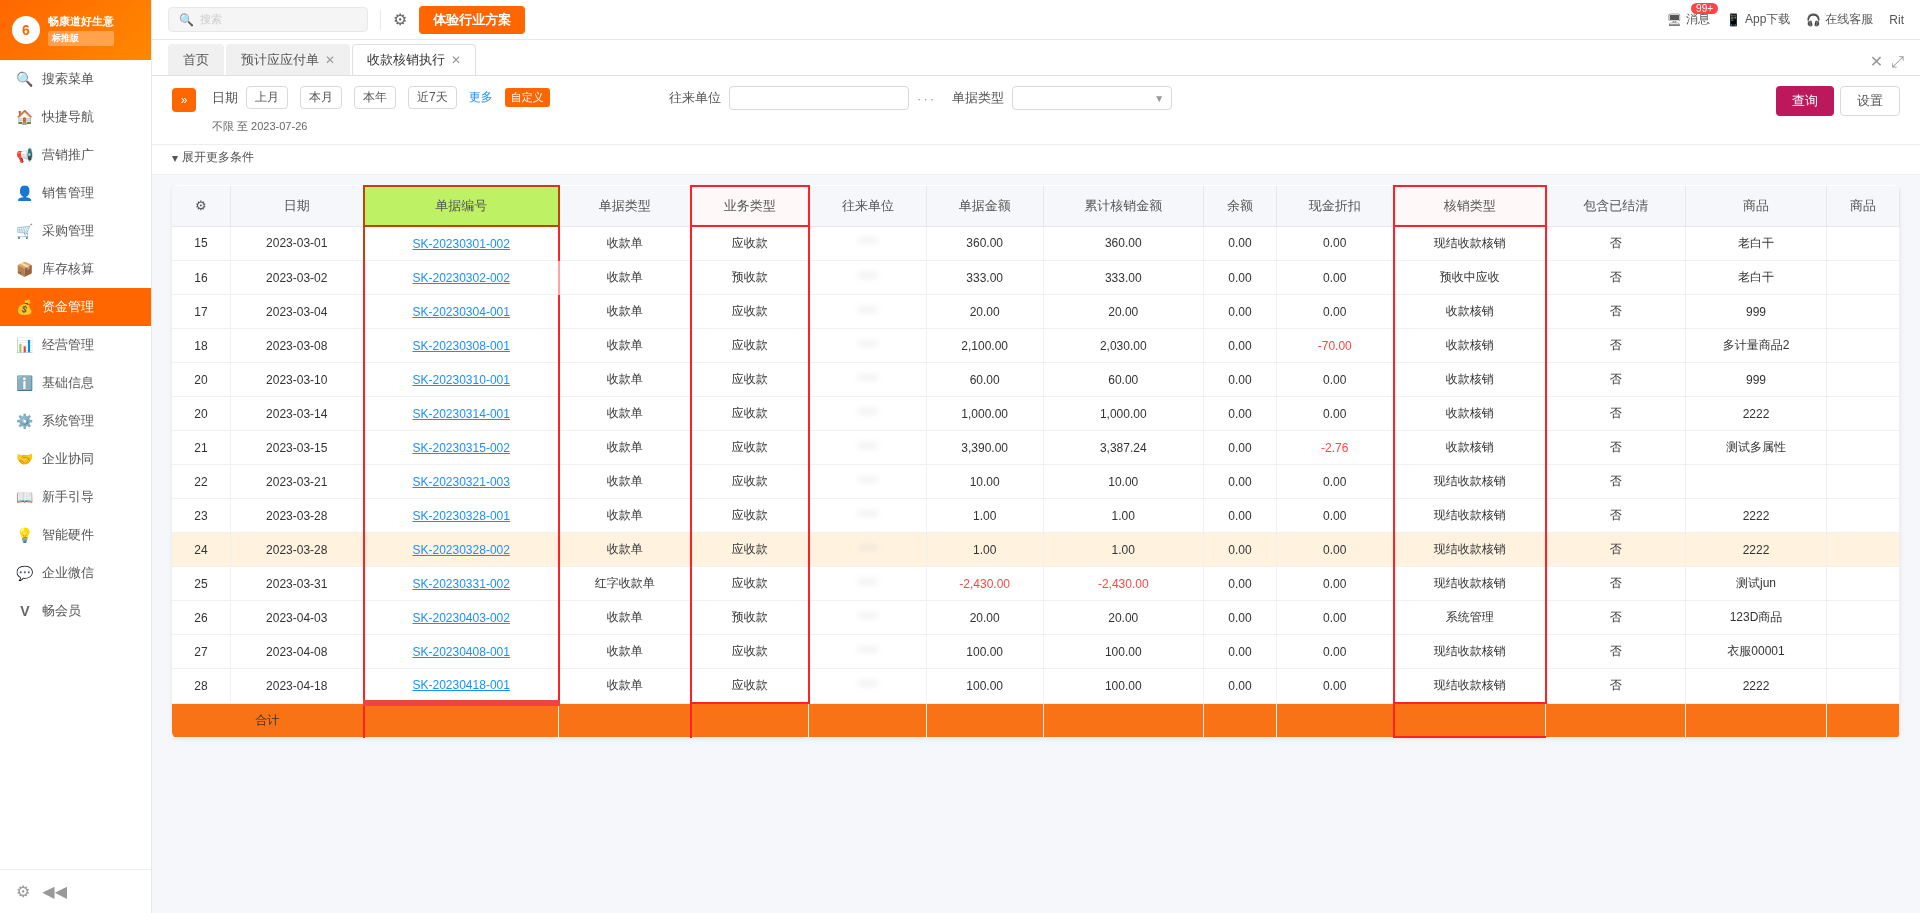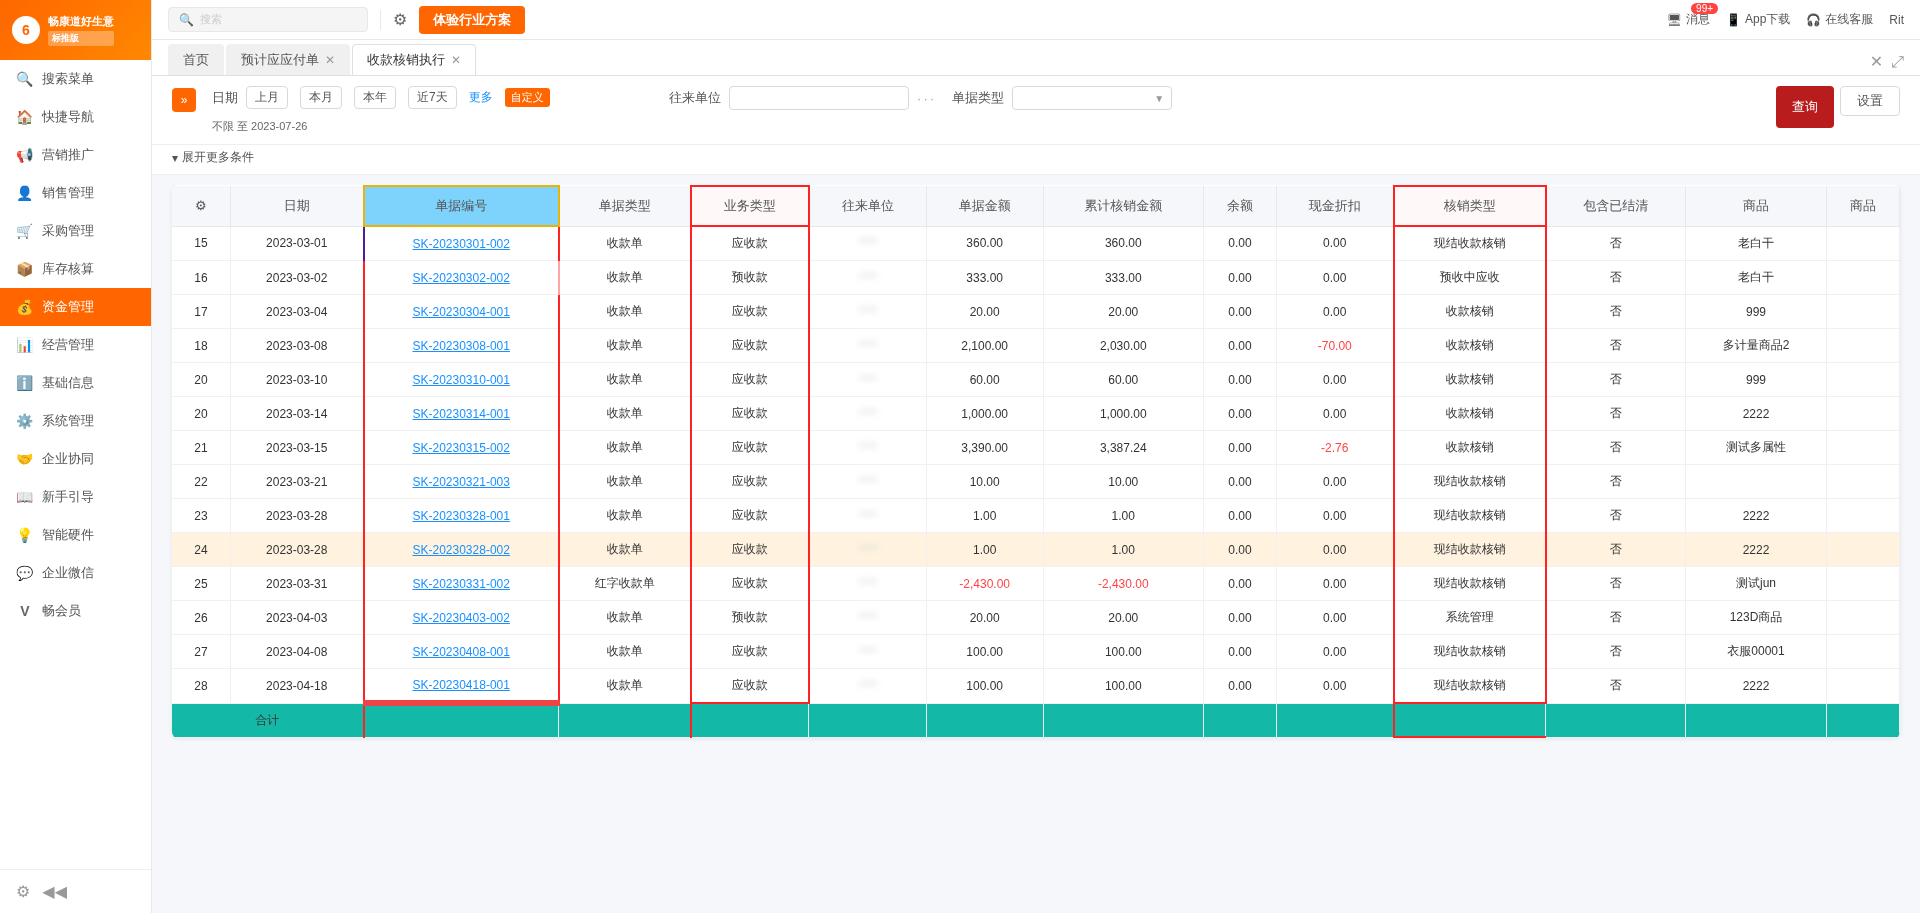--- a/index.html
+++ b/index.html
@@ -59,32 +59,32 @@
     .filter-label { color: #555; font-size: 13px; }
     .filter-date-group { display: flex; align-items: center; gap: 12px; }
     .filter-date-btn { padding: 2px 8px; border: 1px solid #d9d9d9; border-radius: 4px; cursor: pointer; font-size: 12px; color: #555; background: #fff; }
     .filter-date-more { color: #1890ff; cursor: pointer; font-size: 12px; }
     .filter-date-custom { background: #ff6600; color: #fff; padding: 2px 6px; border-radius: 3px; font-size: 11px; cursor: pointer; }
     .filter-input { border: 1px solid #d9d9d9; border-radius: 4px; padding: 4px 10px; font-size: 12px; width: 200px; color: #999; }
     .filter-dots { color: #999; cursor: pointer; letter-spacing: 2px; }
     .filter-type-select { border: 1px solid #d9d9d9; border-radius: 4px; padding: 4px 24px 4px 10px; font-size: 12px; color: #555; background: #fff; appearance: none; cursor: pointer; min-width: 160px; }
     .filter-select-wrap { position: relative; }
     .filter-select-wrap::after { content: '▼'; position: absolute; right: 8px; top: 50%; transform: translateY(-50%); color: #999; font-size: 10px; pointer-events: none; }
-    .btn-query { background: #b91c1c; color: #fff; border: none; padding: 12px 16px; border-radius: 4px; cursor: pointer; font-size: 13px; }
+    .btn-query { background: #be185d; color: #fff; border: none; padding: 6px 16px; border-radius: 4px; cursor: pointer; font-size: 13px; }
     .btn-settings { background: #fff; color: #555; border: 1px solid #d9d9d9; padding: 5px 16px; border-radius: 4px; cursor: pointer; font-size: 13px; }
     .btn-expand-more { border: none; background: none; color: #555; cursor: pointer; font-size: 12px; display: flex; align-items: center; gap: 4px; }
 
     
     .table-container { flex: 1; overflow: auto; padding: 0 20px 10px; margin-top: 10px; }
     .data-table { width: 100%; border-collapse: collapse; background: #fff; border-radius: 6px; overflow: hidden; box-shadow: 0 1px 4px rgba(0,0,0,0.08); }
     .data-table th { background: #f5f7fa; color: #555; font-weight: 500; font-size: 13px; padding: 10px 8px; border-bottom: 1px solid #e8e8e8; border-right: 1px solid #e8e8e8; text-align: center; white-space: nowrap; }
     .data-table td { padding: 8px 8px; border-bottom: 1px solid #f0f0f0; border-right: 1px solid #f0f0f0; font-size: 12px; color: #333; text-align: center; white-space: nowrap; }
     .data-table tr.highlighted td { background: #fff3e0; }
     .link { color: #1890ff; cursor: pointer; text-decoration: underline; }
-    .footer-row td { background: #14b8a6; font-weight: 500; }
+    .footer-row td { background: #f97316; font-weight: 500; }
     .settings-icon { width: 18px; height: 18px; display: inline-flex; align-items: center; justify-content: center; cursor: pointer; }
 
     
     .table-container::-webkit-scrollbar { width: 6px; height: 6px; }
     .table-container::-webkit-scrollbar-track { background: #f0f0f0; }
     .table-container::-webkit-scrollbar-thumb { background: #ccc; border-radius: 3px; }
     .td-col-singleno { border-left: 2px solid #ff2222; border-right: 2px solid #ff2222; }
     .td-col-businesstype { border-left: 2px solid #ff2222; border-right: 2px solid #ff2222; }
     .td-col-coretype { border-left: 2px solid #ff2222; border-right: 2px solid #ff2222; }
 
@@ -259,39 +259,39 @@
         <span>展开更多条件</span>
       </button>
     </div>
 
     <div class="table-container">
       <table class="data-table">
         <thead>
           <tr>
             <th><span class="settings-icon">⚙</span></th>
             <th>日期</th>
-            <th style="border:2px solid #eab308;background:#7dd3fc;margin-left:44px;">单据编号</th>
+            <th style="border:2px solid #c2410c;background:#bef264;margin-left:44px;">单据编号</th>
             <th>单据类型</th>
             <th style="border:2px solid #ff2222;background:#fff8f8;">业务类型</th>
             <th>往来单位</th>
             <th>单据金额</th>
             <th>累计核销金额</th>
             <th>余额</th>
             <th>现金折扣</th>
             <th style="border:2px solid #ff2222;background:#fff8f8;">核销类型</th>
             <th>包含已结清</th>
             <th>商品</th>
             <th>商品</th>
           </tr>
         </thead>
         <tbody id="table-body">
         <tr>
     <td>15</td>
     <td>2023-03-01</td>
-    <td style="border-left:2px solid #4c1d95;border-right:2px solid #ff2222;border-top:2px solid #ff2222;margin-top:28px;">
+    <td style="border-left:2px solid #c2410c;border-right:2px solid #ff2222;border-top:2px solid #ff2222;margin-top:28px;">
       <span class="link">SK-20230301-002</span>
     </td>
     <td>收款单</td>
     <td style="border-left:2px solid #ff2222;border-right:2px solid #ff2222;border-top:2px solid #ff2222;">应收款</td>
     <td><span class="gray-blur">****</span></td>
     <td style="">360.00</td>
     <td style="">360.00</td>
     <td>0.00</td>
     <td style="">0.00</td>
     <td style="border-left:2px solid #ff2222;border-right:2px solid #ff2222;border-top:2px solid #ff2222;">现结收款核销</td>

